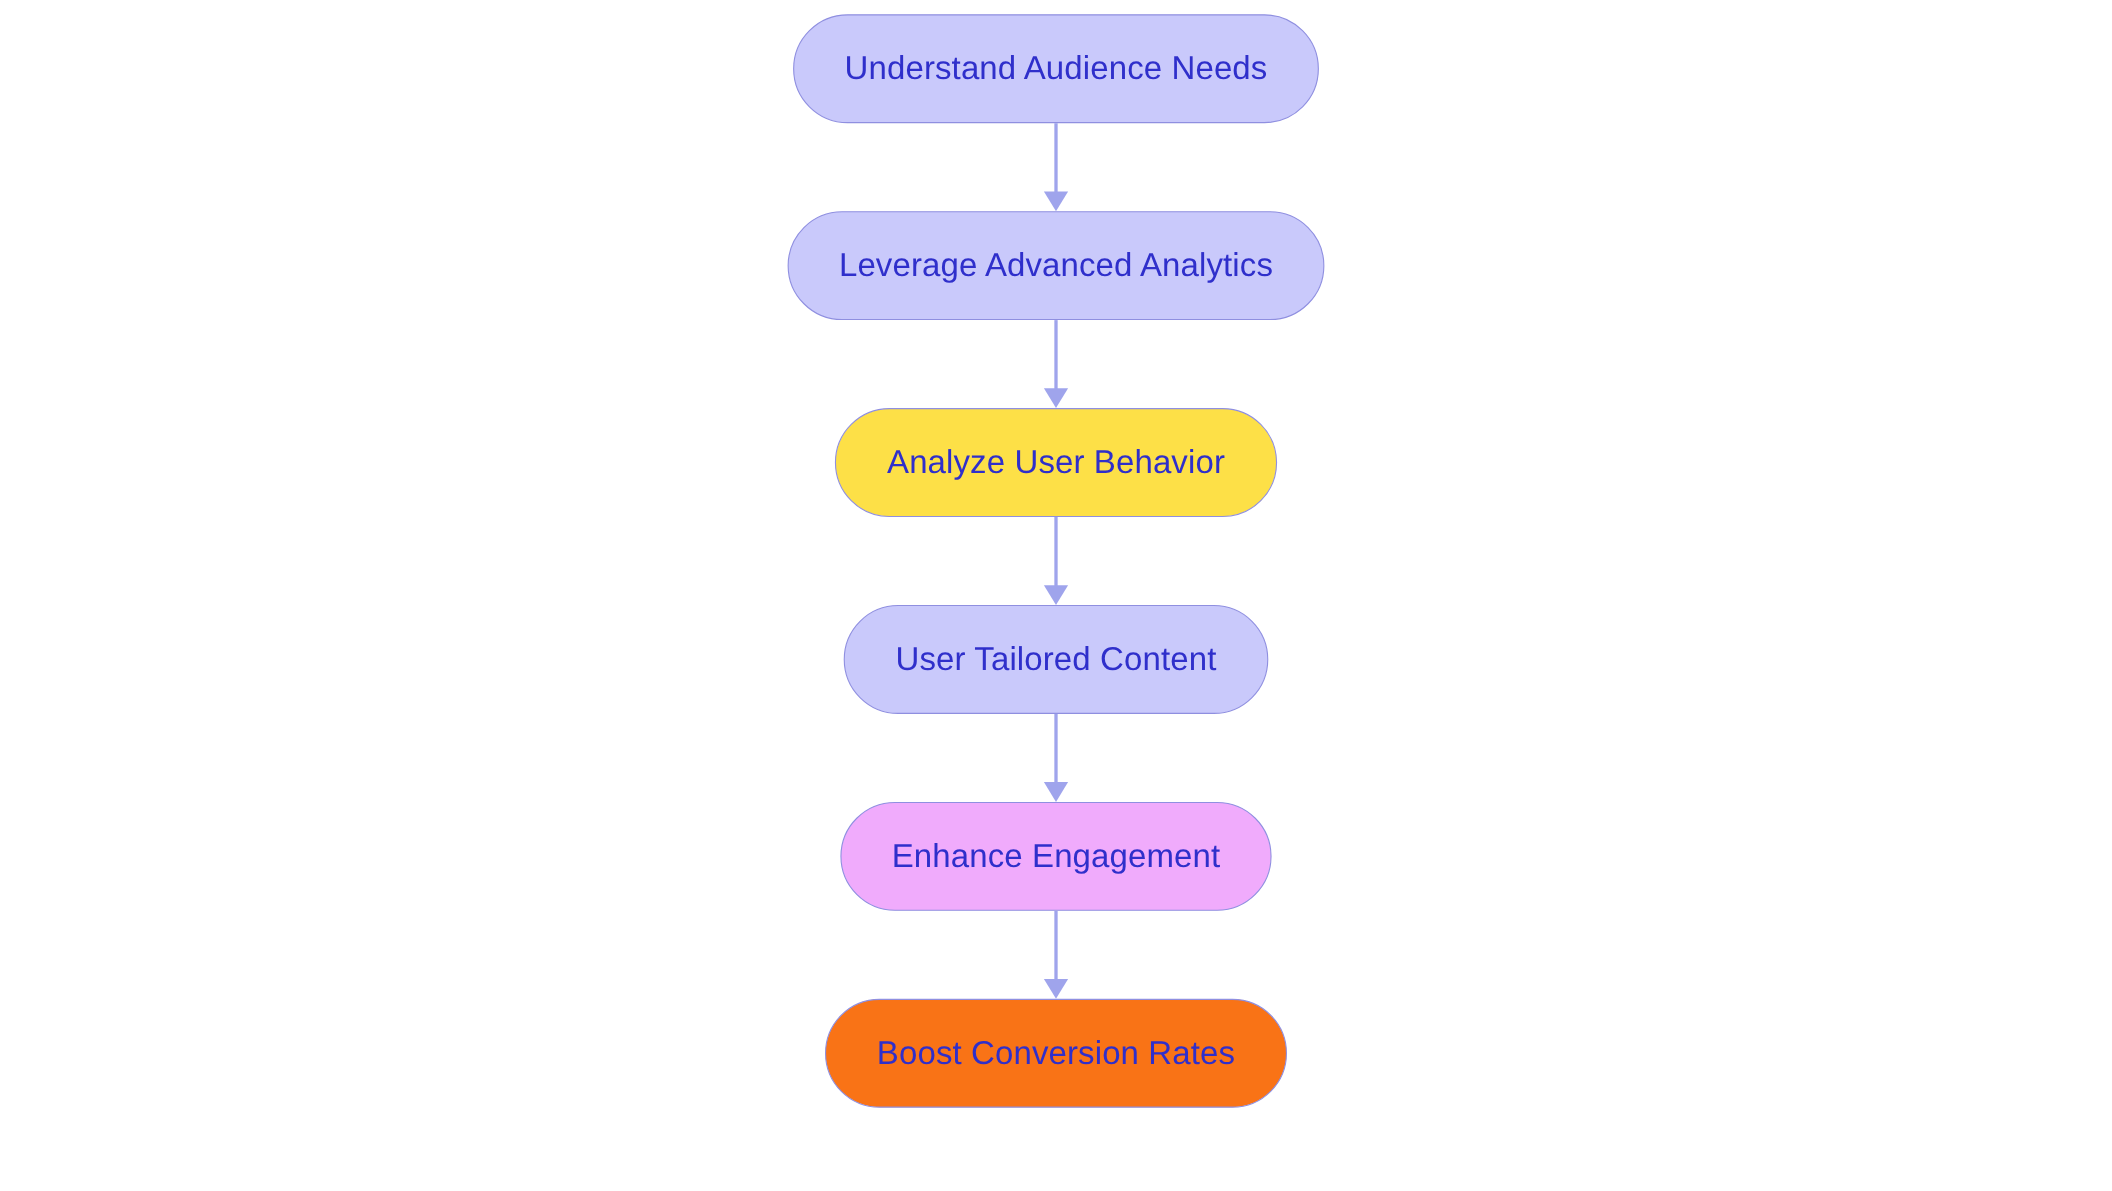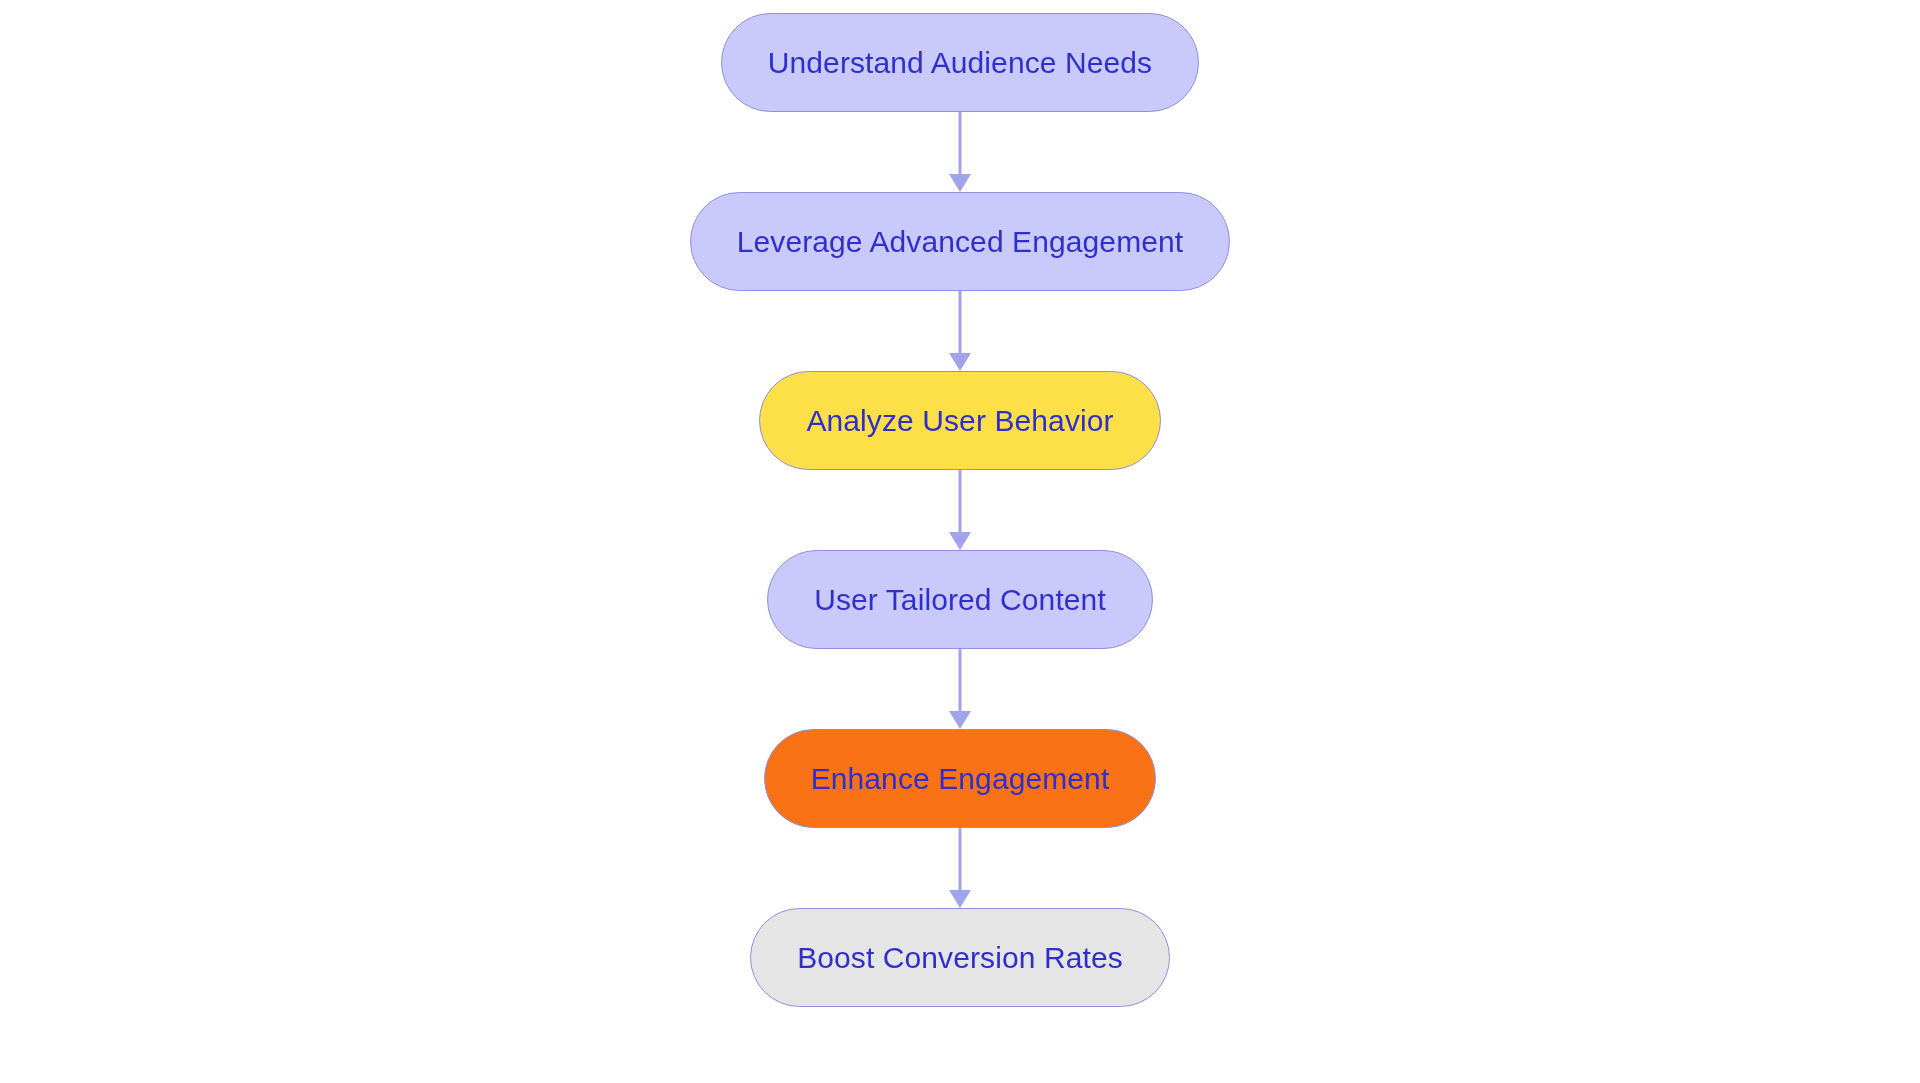--- a/index.html
+++ b/index.html
@@ -99,21 +99,21 @@
       </div>
     </div>
 
     <div class="flow-connector">
       <div class="conn-line" style="background: rgb(159, 164, 236);"></div>
       <div class="conn-head" style="border-top-color: rgb(159, 164, 236);"></div>
     </div>
 
     <div>
       <div class="flow-node" style="background: rgb(201, 201, 251); border-color: rgb(143, 143, 224); color: rgb(47, 47, 203);">
-        <span class="flow-node-label">Leverage Advanced Engagement</span>
+        <span class="flow-node-label">Leverage Advanced Analytics</span>
       </div>
     </div>
 
     <div class="flow-connector">
       <div class="conn-line" style="background: rgb(159, 164, 236);"></div>
       <div class="conn-head" style="border-top-color: rgb(159, 164, 236);"></div>
     </div>
 
     <div>
       <div class="flow-node" style="background: #fde047; border-color: rgb(143, 143, 224); color: rgb(47, 47, 203);">
@@ -131,30 +131,30 @@
         <span class="flow-node-label">User Tailored Content</span>
       </div>
     </div>
 
     <div class="flow-connector">
       <div class="conn-line" style="background: rgb(159, 164, 236);"></div>
       <div class="conn-head" style="border-top-color: rgb(159, 164, 236);"></div>
     </div>
 
     <div>
-      <div class="flow-node" style="background: #f97316; border-color: rgb(143, 143, 224); color: rgb(47, 47, 203);">
+      <div class="flow-node" style="background: #f0abfc; border-color: rgb(143, 143, 224); color: rgb(47, 47, 203);">
         <span class="flow-node-label">Enhance Engagement</span>
       </div>
     </div>
 
     <div class="flow-connector">
       <div class="conn-line" style="background: rgb(159, 164, 236);"></div>
       <div class="conn-head" style="border-top-color: rgb(159, 164, 236);"></div>
     </div>
 
     <div>
-      <div class="flow-node" style="background: #e5e5e5; border-color: rgb(143, 143, 224); color: rgb(47, 47, 203);">
+      <div class="flow-node" style="background: #f97316; border-color: rgb(143, 143, 224); color: rgb(47, 47, 203);">
         <span class="flow-node-label">Boost Conversion Rates</span>
       </div>
     </div>
 
   </div>
 </div>
 
 </body></html>

